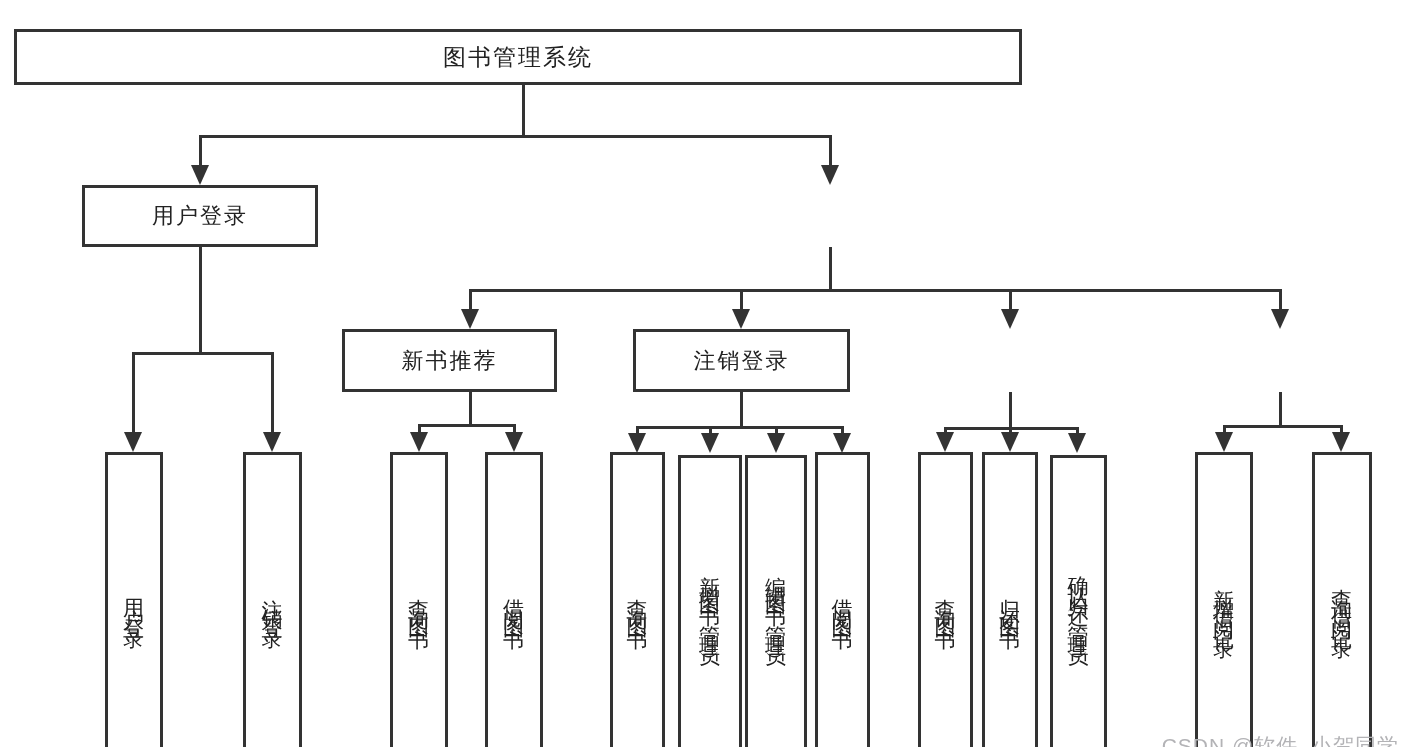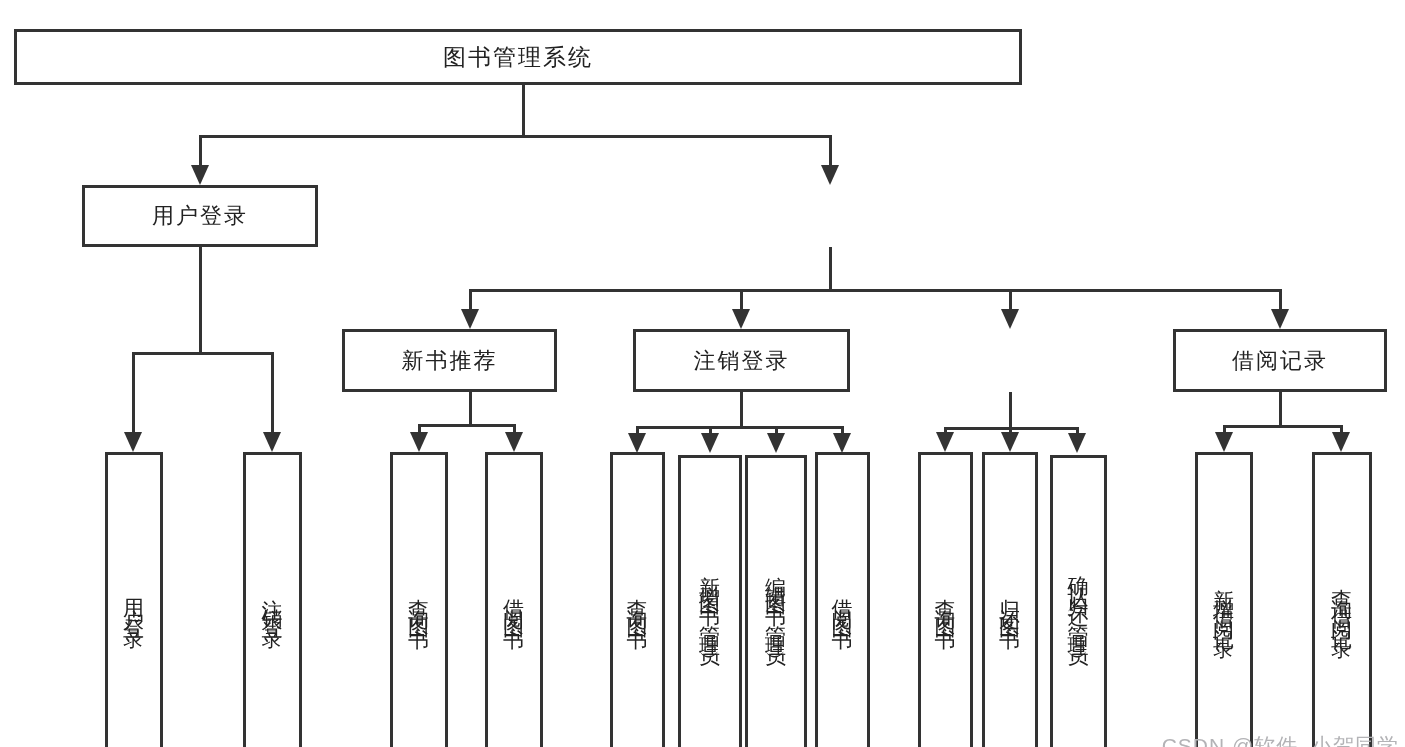--- a/index.html
+++ b/index.html
@@ -42,23 +42,20 @@
 
   <div class="box" style="left:82px;top:168px;width:236px;height:62px;">
     <span>用户登录</span>
   </div>
 
   <div class="box" style="left:342px;top:312px;width:215px;height:63px;">
     <span>新书推荐</span>
   </div>
   <div class="box" style="left:633px;top:312px;width:217px;height:63px;">
     <span>注销登录</span>
-  </div>
-  <div class="box" style="left:1173px;top:312px;width:214px;height:63px;">
-    <span>借阅记录</span>
   </div>
 
   <div class="box vbox" style="left:105px;top:435px;width:58px;height:300px;">
     <span>用户登录</span>
   </div>
   <div class="box vbox" style="left:243px;top:435px;width:59px;height:300px;">
     <span>注销登录</span>
   </div>
 
   <div class="box vbox" style="left:390px;top:435px;width:58px;height:300px;">

